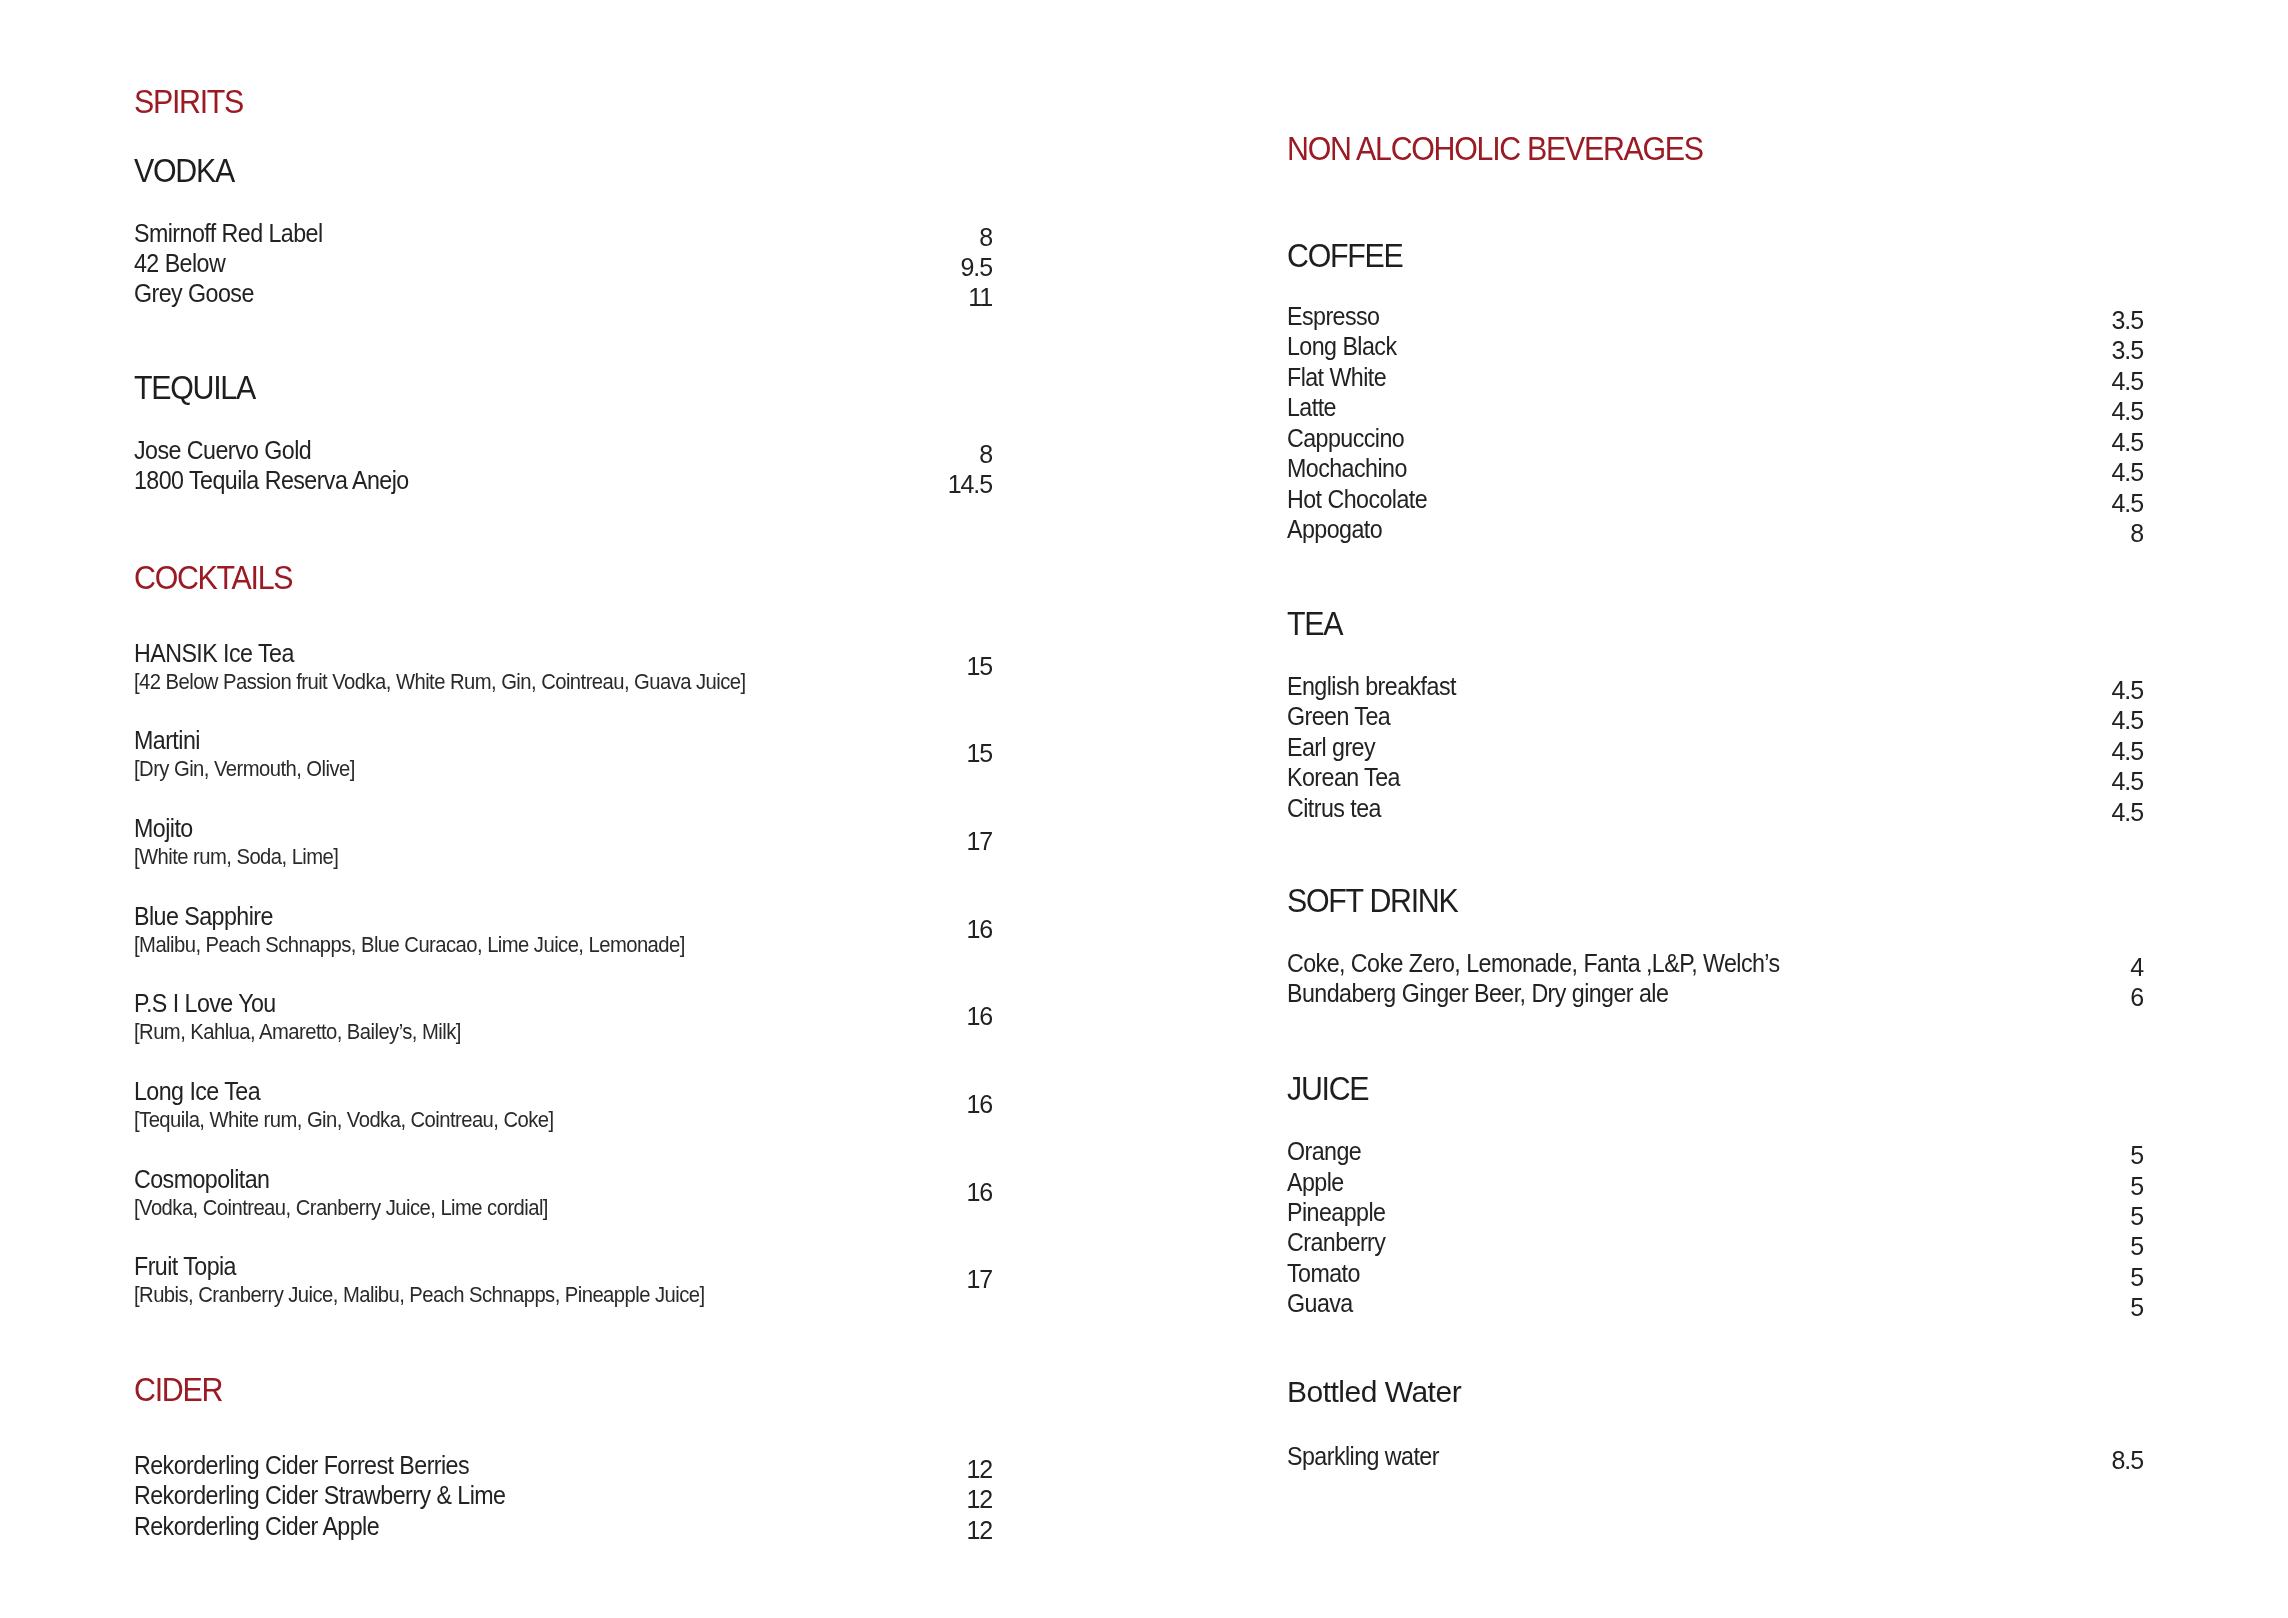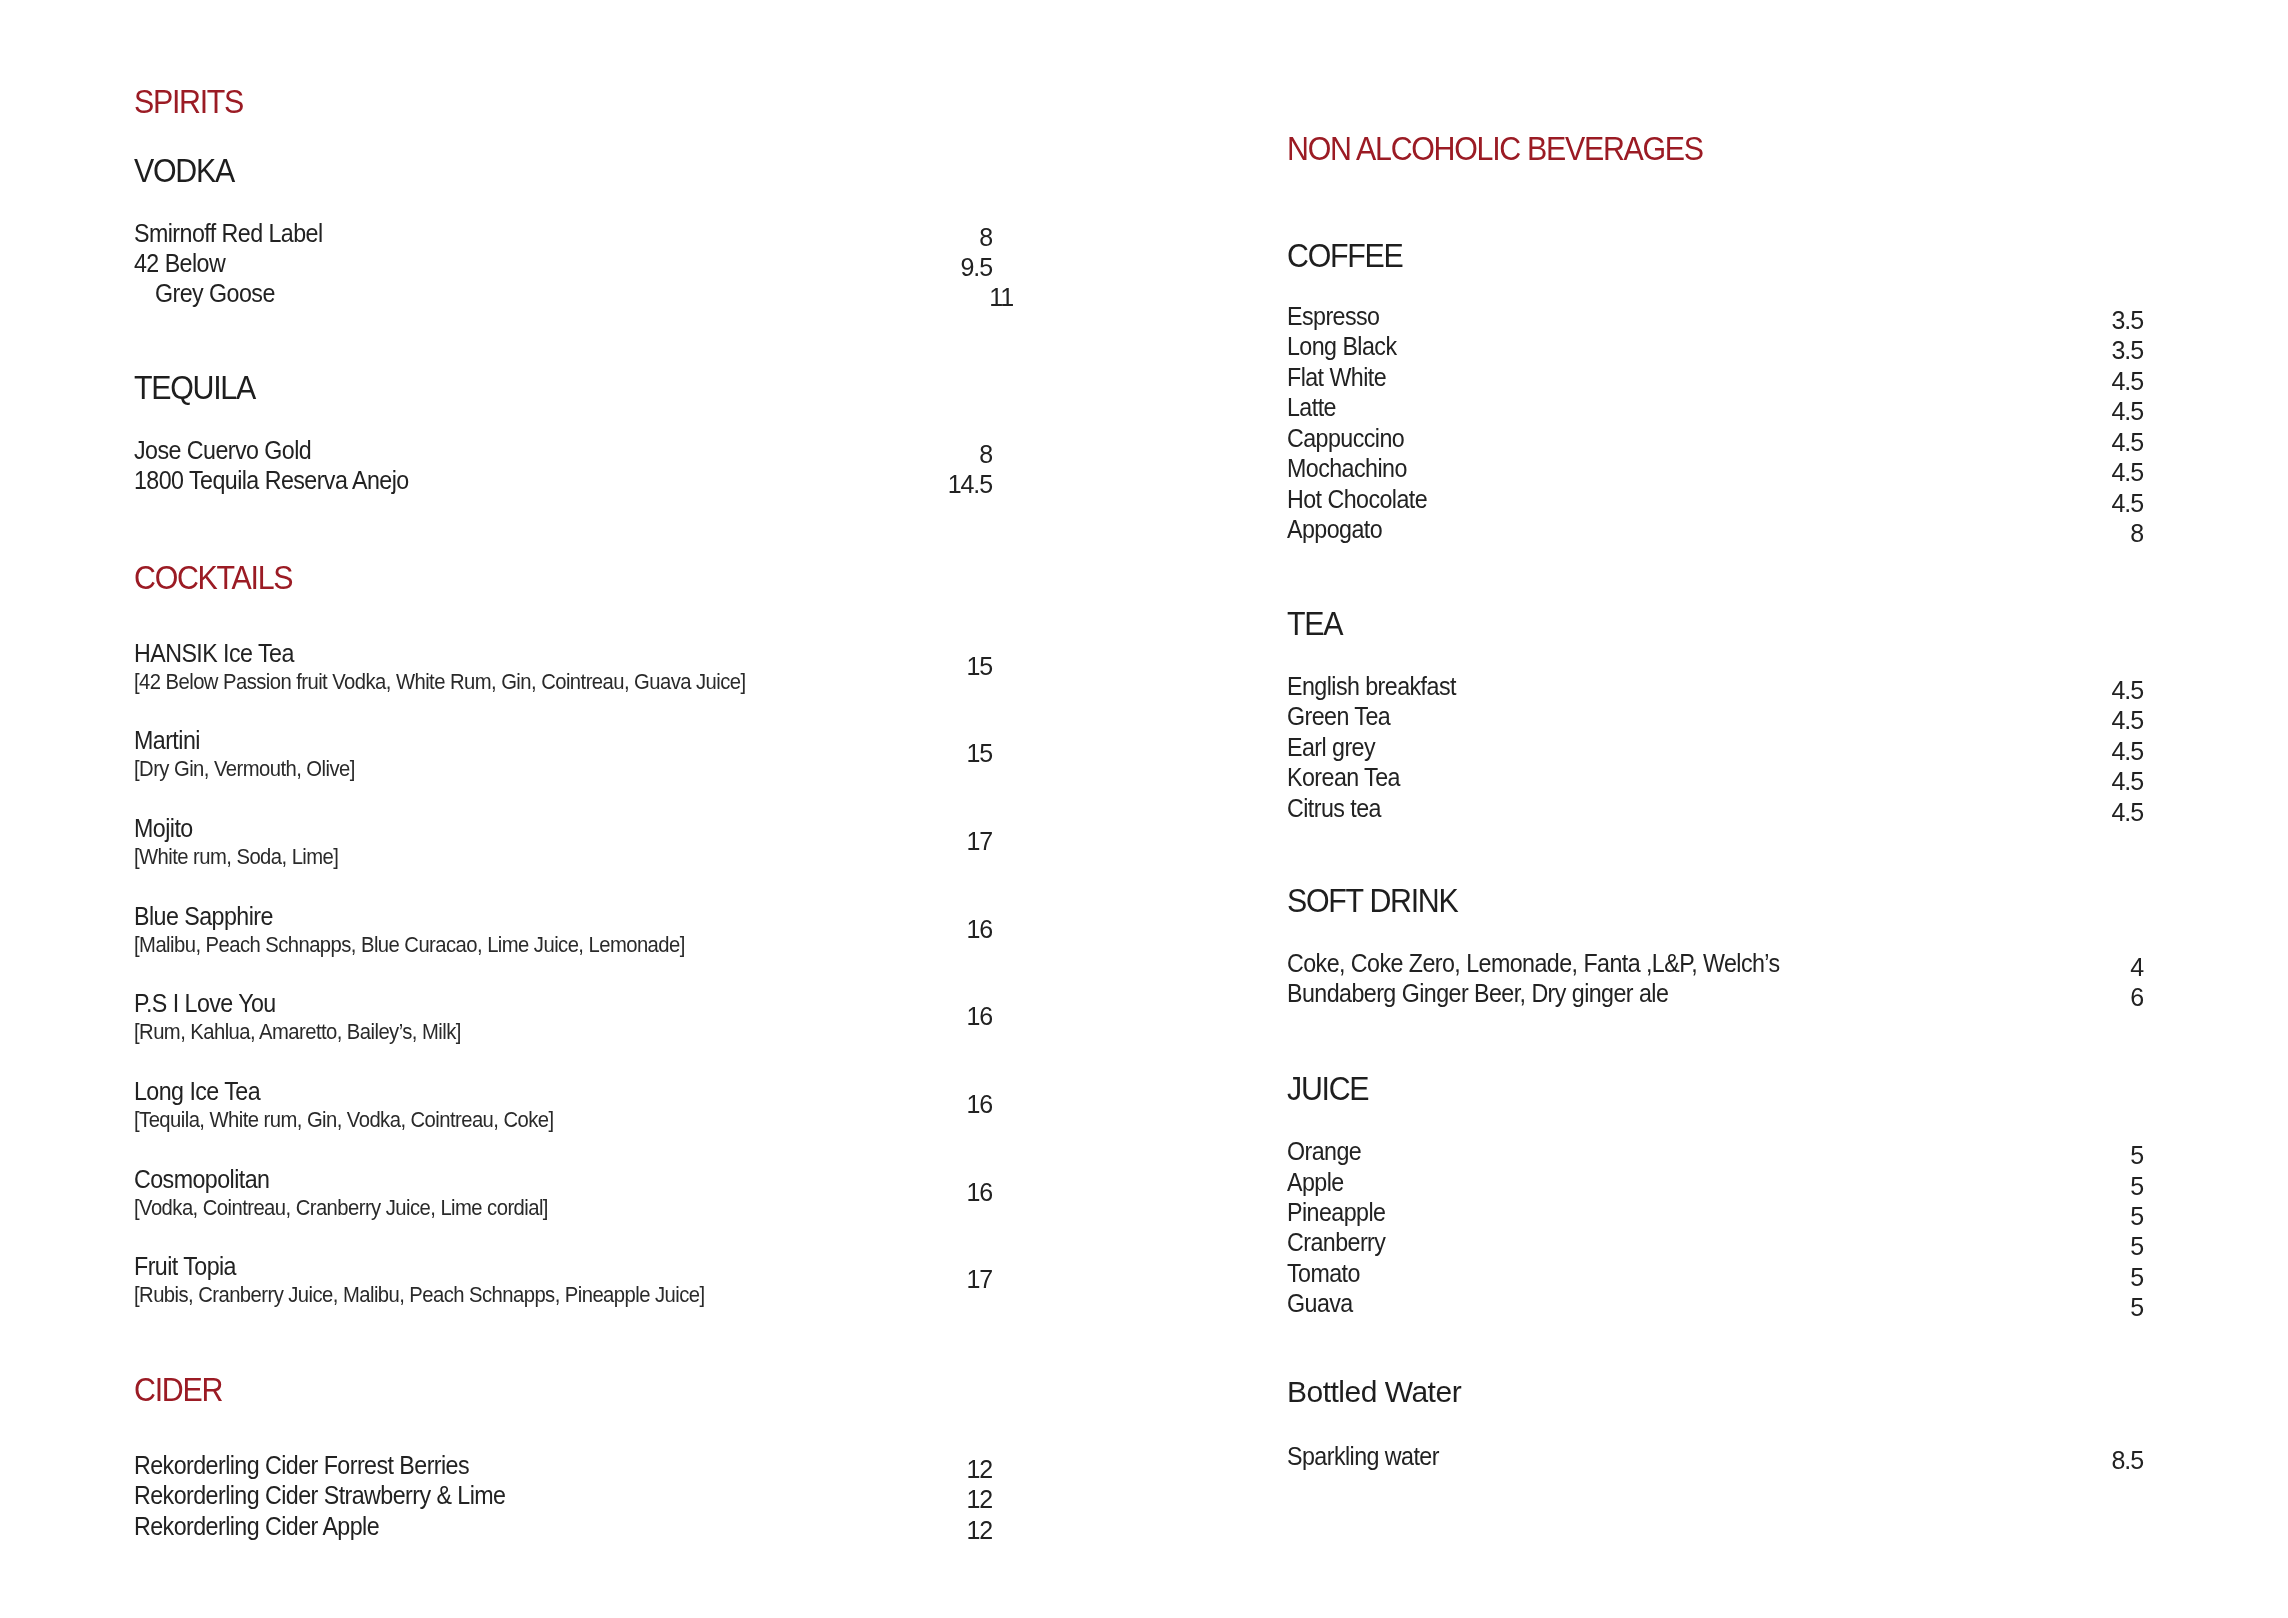--- a/index.html
+++ b/index.html
@@ -39,21 +39,21 @@
     <div class="h-sub" style="top:154px;">VODKA</div>
     <div>
       <div class="row" style="top:219px;">
         <span class="name">Smirnoff Red Label</span>
         <span class="price">8</span>
       </div>
       <div class="row" style="top:249px;">
         <span class="name">42 Below</span>
         <span class="price">9.5</span>
       </div>
-      <div class="row" style="top:279px;margin-left:21px;">
+      <div class="row" style="top:279px;">
         <span class="name">Grey Goose</span>
         <span class="price">11</span>
       </div>
     </div>
 
     <div class="h-sub" style="top:371px;">TEQUILA</div>
     <div>
       <div class="row" style="top:436px;">
         <span class="name">Jose Cuervo Gold</span>
         <span class="price">8</span>

